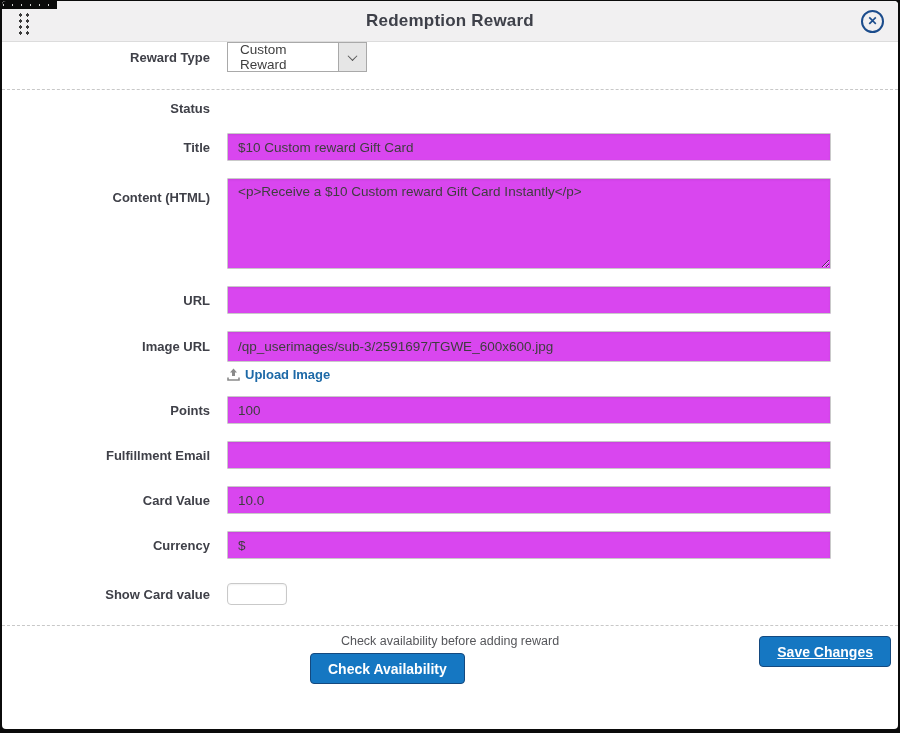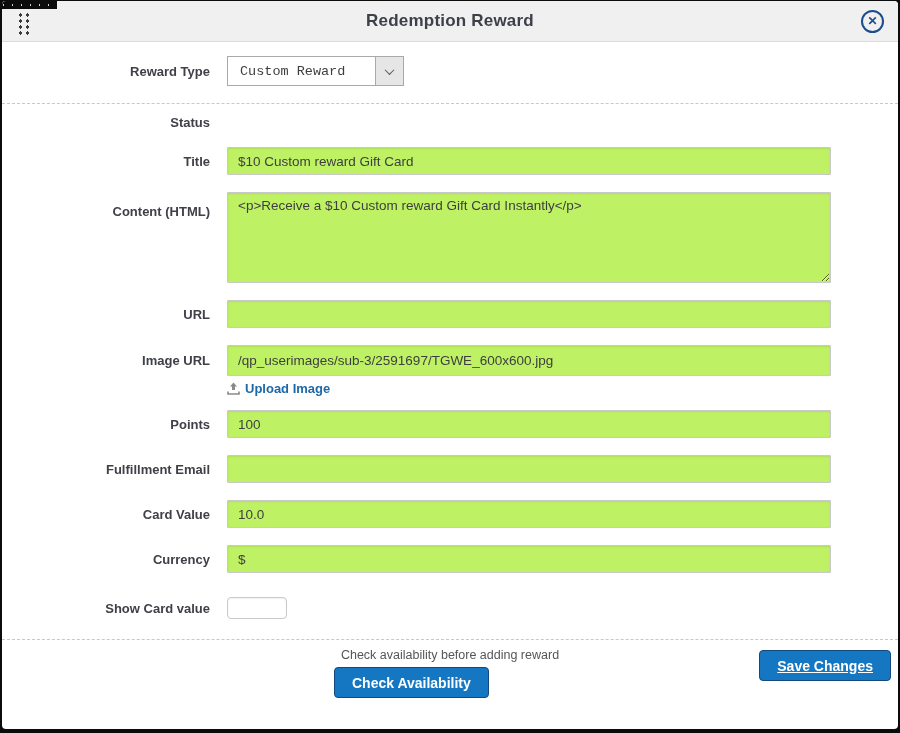--- a/index.html
+++ b/index.html
@@ -57,21 +57,21 @@
     border: 2px solid #1b4c8c;
     border-radius: 50%;
     color: #1b4c8c;
     font-size: 12px;
     font-weight: bold;
     line-height: 19px;
     text-align: center;
     cursor: pointer;
     background: transparent;
   }
-  .modal-body { padding-top: 14px; }
+  .modal-body { }
   .row {
     display: flex;
     align-items: center;
     margin-bottom: 17px;
   }
   .row.top-align { align-items: flex-start; }
   .field-label {
     width: 208px;
     flex: none;
     text-align: right;
@@ -83,21 +83,21 @@
   .row.top-align .field-label { margin-top: 12px; }
   .text-input {
     width: 604px;
     height: 28px;
     border: 1px solid #c9c9c9;
     box-shadow: inset 0 1px 2px rgba(0,0,0,0.08);
     padding: 4px 10px;
     font-family: "Liberation Sans", sans-serif;
     font-size: 13.5px;
     color: #3e3e3e;
-    background: #bef264;
+    background: #d946ef;
     border-radius: 1px;
   }
   .text-input.tall { height: 31px; }
   textarea.text-input {
     height: 91px;
     resize: both;
     line-height: 1.4;
   }
   .select-box {
     display: flex;
@@ -107,21 +107,21 @@
     background: #fff;
     cursor: pointer;
   }
   .select-box .select-value {
     padding: 0 12px;
     font-size: 13.5px;
     color: #3e3e3e;
     display: flex;
     align-items: center;
   }
-  .select-box.w-reward { width: 177px; font-family: Liberation Mono, monospace; }
+  .select-box.w-reward { width: 140px; }
   .select-box.w-status { width: 113px; }
   .select-box .select-value { flex: 1; }
   .select-arrow {
     flex: none;
     width: 28px;
     background: #e6e6e6;
     border-left: 1px solid #a9a9a9;
     display: flex;
     align-items: center;
     justify-content: center;
@@ -191,21 +191,21 @@
     background: #1577c2;
     border: 1px solid #14497f;
     border-radius: 4px;
     color: #ffffff;
     font-family: "Liberation Sans", sans-serif;
     font-size: 14px;
     font-weight: bold;
     padding: 0 17px;
     cursor: pointer;
   }
-  .btn-check { left: 332px; top: 27px; }
+  .btn-check { left: 308px; top: 27px; }
   .btn-save  { right: 7px;  top: 10px; text-decoration: underline; }
 </style>
 </head>
 <body>
 
 <div class="modal">
 
   <div class="backdrop-notch"></div>
 
   <div class="modal-header">

